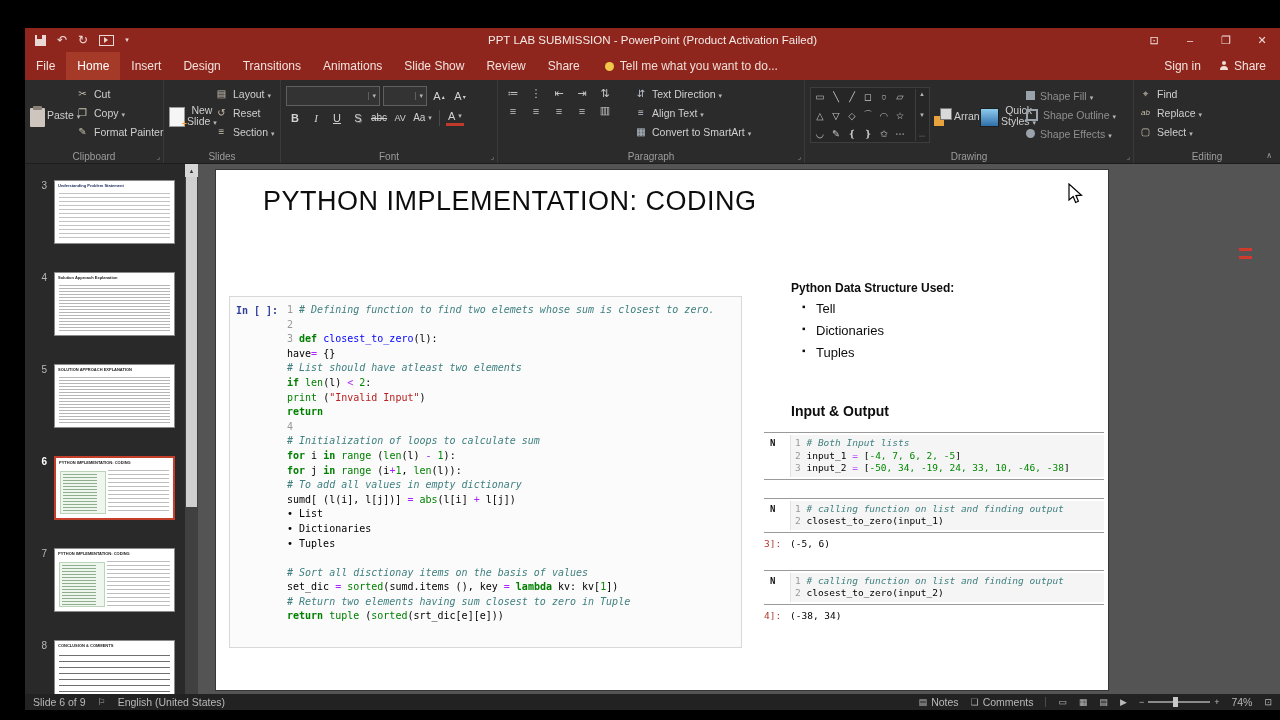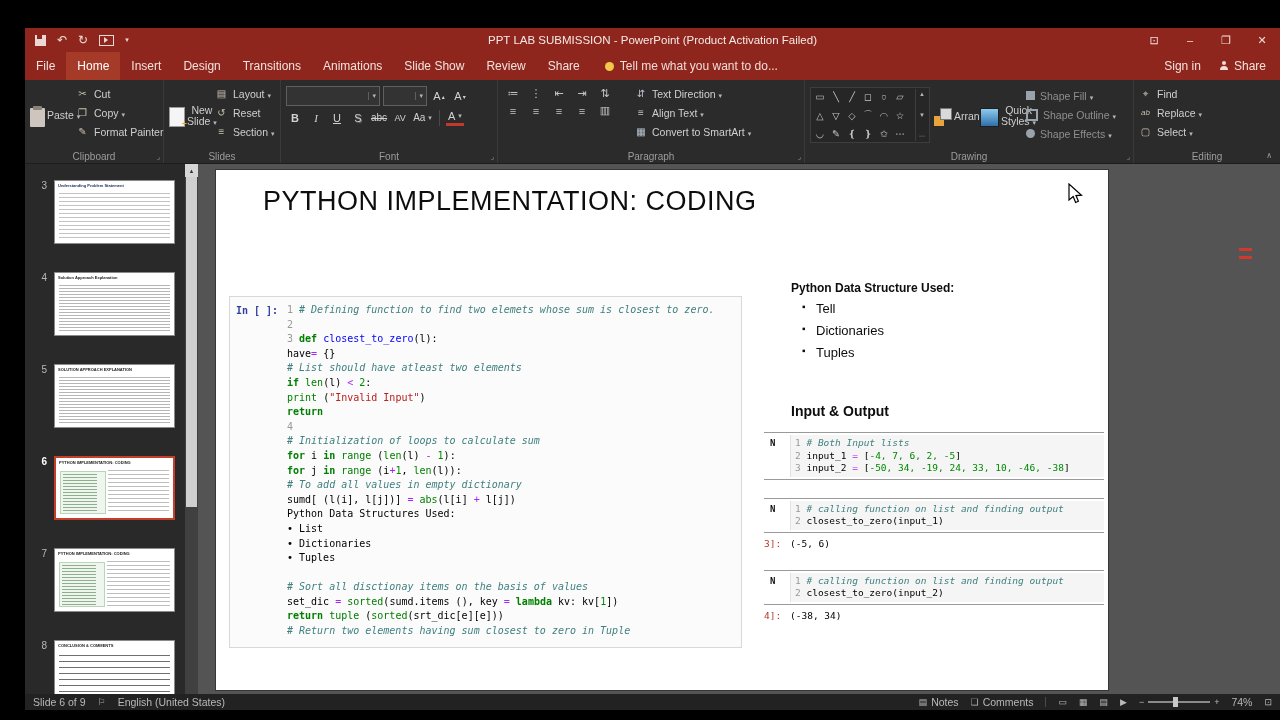--- a/index.html
+++ b/index.html
@@ -498,29 +498,28 @@
               <div class="cl"><span class="tok-com"># List should have atleast two elements</span></div>
               <div class="cl"><span class="tok-kw">if</span><span class="tok-pl"> </span><span class="tok-bi">len</span><span class="tok-pl">(l) </span><span class="tok-op">&lt;</span><span class="tok-pl"> </span><span class="tok-nm">2</span><span class="tok-pl">:</span></div>
               <div class="cl"><span class="tok-bi">print</span><span class="tok-pl"> (</span><span class="tok-st">"Invalid Input"</span><span class="tok-pl">)</span></div>
               <div class="cl"><span class="tok-kw">return</span></div>
               <div class="cl"><span class="tok-ln">4</span></div>
               <div class="cl"><span class="tok-com"># Initialization of loops to calculate sum</span></div>
               <div class="cl"><span class="tok-kw">for</span><span class="tok-pl"> i </span><span class="tok-kw">in</span><span class="tok-pl"> </span><span class="tok-bi">range</span><span class="tok-pl"> (</span><span class="tok-bi">len</span><span class="tok-pl">(l) </span><span class="tok-op">-</span><span class="tok-pl"> </span><span class="tok-nm">1</span><span class="tok-pl">):</span></div>
               <div class="cl"><span class="tok-kw">for</span><span class="tok-pl"> j </span><span class="tok-kw">in</span><span class="tok-pl"> </span><span class="tok-bi">range</span><span class="tok-pl"> (i</span><span class="tok-op">+</span><span class="tok-nm">1</span><span class="tok-pl">, </span><span class="tok-bi">len</span><span class="tok-pl">(l)):</span></div>
               <div class="cl"><span class="tok-com"># To add all values in empty dictionary</span></div>
               <div class="cl"><span class="tok-pl">sumd[ (l(i], l[j])] </span><span class="tok-op">=</span><span class="tok-pl"> </span><span class="tok-bi">abs</span><span class="tok-pl">(l[i] </span><span class="tok-op">+</span><span class="tok-pl"> l[j])</span></div>
-              <div class="cl"><span class="tok-pl">Python Data Structures Used:</span></div>
               <div class="cl"><span class="tok-pl">• List</span></div>
               <div class="cl"><span class="tok-pl">• Dictionaries</span></div>
               <div class="cl"><span class="tok-pl">• Tuples</span></div>
               <div class="cl">&nbsp;</div>
               <div class="cl"><span class="tok-com"># Sort all disctionay items on the basis of values</span></div>
               <div class="cl"><span class="tok-pl">set_dic </span><span class="tok-op">=</span><span class="tok-pl"> </span><span class="tok-bi">sorted</span><span class="tok-pl">(sumd.items (), key </span><span class="tok-op">=</span><span class="tok-pl"> </span><span class="tok-kw">lambda</span><span class="tok-pl"> kv: kv[</span><span class="tok-nm">1</span><span class="tok-pl">])</span></div>
+              <div class="cl"><span class="tok-com"># Return two elements having sum closest to zero in Tuple</span></div>
               <div class="cl"><span class="tok-kw">return</span><span class="tok-pl"> </span><span class="tok-bi">tuple</span><span class="tok-pl"> (</span><span class="tok-bi">sorted</span><span class="tok-pl">(srt_dic[e][e]))</span></div>
-              <div class="cl"><span class="tok-com"># Return two elements having sum closest to zero in Tuple</span></div>
             </div>
         </div>
 
         <div class="ds-heading">Python Data Structure Used:</div>
         <ul class="ds-list">
           <li>Tell</li>
           <li>Dictionaries</li>
           <li>Tuples</li>
         </ul>
         <div class="io-heading">Input &amp; Output</div>

